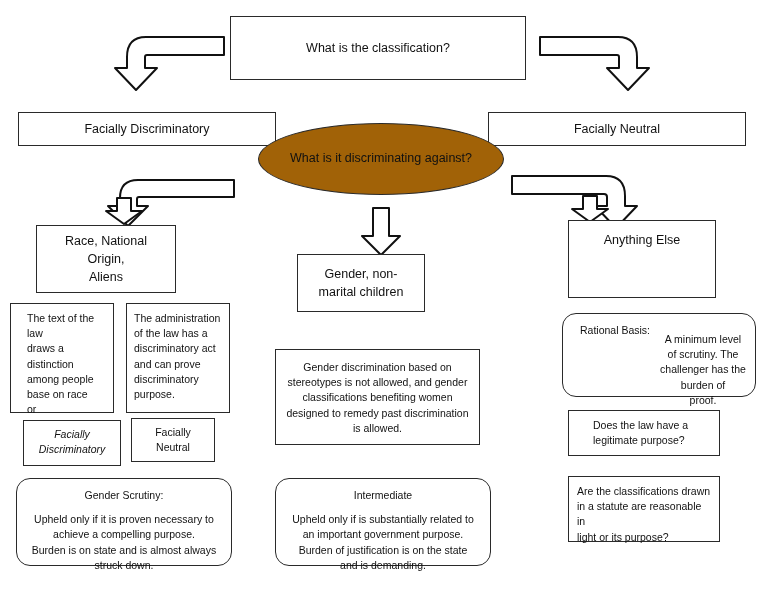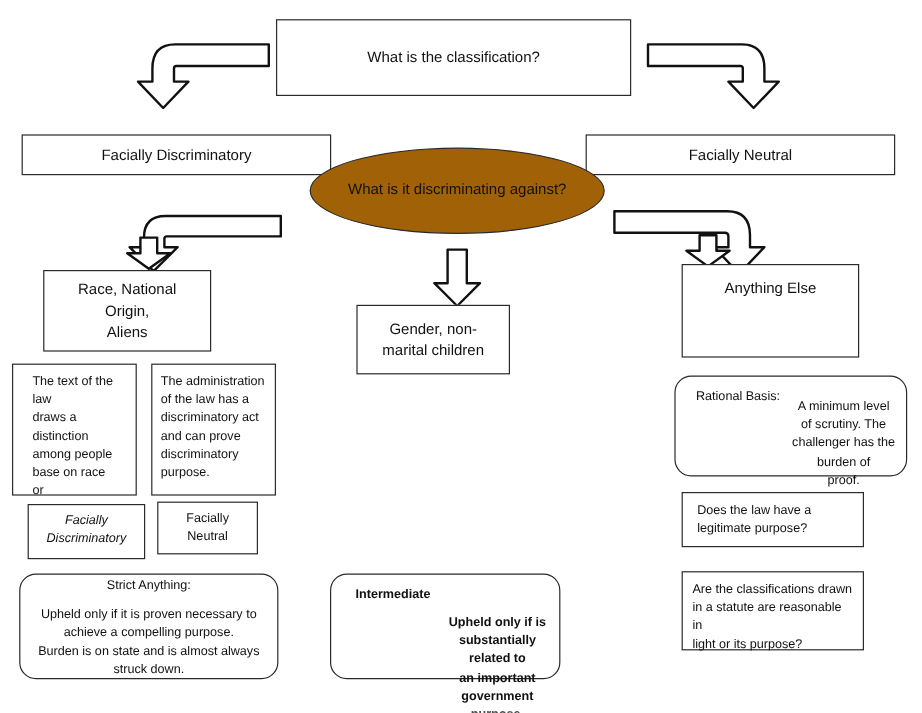--- a/index.html
+++ b/index.html
@@ -15,21 +15,20 @@
     overflow: hidden;
   }
   #canvas { position: absolute; inset: 0; }
 
   .node {
     position: absolute;
     border: 1.5px solid #2a2a2a;
     background: #ffffff;
     display: flex;
     align-items: flex-start;
-    justify-content: center;
     text-align: center;
     line-height: 1.45;
     color: #111111;
     padding: 6px 8px;
   }
   .node.center-v { align-items: center; }
   .node .txt { width: 100%; white-space: pre-line; }
 
   .rounded { border-radius: 14px; }
 
@@ -134,48 +133,55 @@
 
   <div class="node fs11" style="left:23px; top:420px; width:98px; height:46px; padding-top:6px;font-style:italic;">
     <span class="txt">Facially
 Discriminatory</span>
   </div>
 
   <div class="node fs11" style="left:131px; top:418px; width:84px; height:44px; padding-top:6px;">
     <span class="txt">Facially Neutral</span>
   </div>
 
+  <div class="node fs11" style="left:275px; top:349px; width:205px; height:96px; padding-top:10px;">
+    <span class="txt">Gender discrimination based on
+stereotypes is not allowed, and gender
+classifications benefiting women
+designed to remedy past discrimination
+is allowed.</span>
+  </div>
 
   <div class="node rounded fs11" style="left:562px; top:313px; width:194px; height:84px; padding-top:9px; flex-direction:row;">
     <span class="txt">Rational Basis:</span>
     <span class="txt" style="margin-top:9px;">A minimum level of scrutiny. The
 challenger has the burden of
 proof.</span>
   </div>
 
-  <div class="node fs11" style="left:568px; top:410px; width:152px; height:46px; text-align:left; padding:7px 12px;">
+  <div class="node fs11" style="left:568px; top:410px; width:152px; height:46px; text-align:left; padding:7px 24px;">
     <span class="txt" style="text-align:left;">Does the law have a
 legitimate purpose?</span>
   </div>
 
   <div class="node fs11" style="left:568px; top:476px; width:152px; height:66px; text-align:left; padding:7px 8px;">
     <span class="txt" style="text-align:left;">Are  the classifications drawn
 in a statute are reasonable in
 light or its purpose?</span>
   </div>
 
   <div class="node rounded fs11" style="left:16px; top:478px; width:216px; height:88px; padding-top:9px; flex-direction:column;">
-    <span class="txt">Strict Anything:</span>
+    <span class="txt">Gender Scrutiny:</span>
     <span class="txt" style="margin-top:9px;">Upheld only if it is proven necessary to
 achieve a compelling purpose.
 Burden is on state and is almost always
 struck down.</span>
   </div>
 
-  <div class="node rounded fs11" style="left:275px; top:478px; width:192px; height:88px; padding-top:9px; flex-direction:row;font-weight:bold;">
+  <div class="node rounded fs11" style="left:275px; top:478px; width:216px; height:88px; padding-top:9px; flex-direction:column;">
     <span class="txt">Intermediate</span>
-    <span class="txt" style="margin-top:24px;">Upheld only if is substantially related to
+    <span class="txt" style="margin-top:9px;">Upheld only if is substantially related to
 an important government purpose.
 Burden of justification is on the state
 and is demanding.</span>
   </div>
 
 </div>
 
 </body></html>

